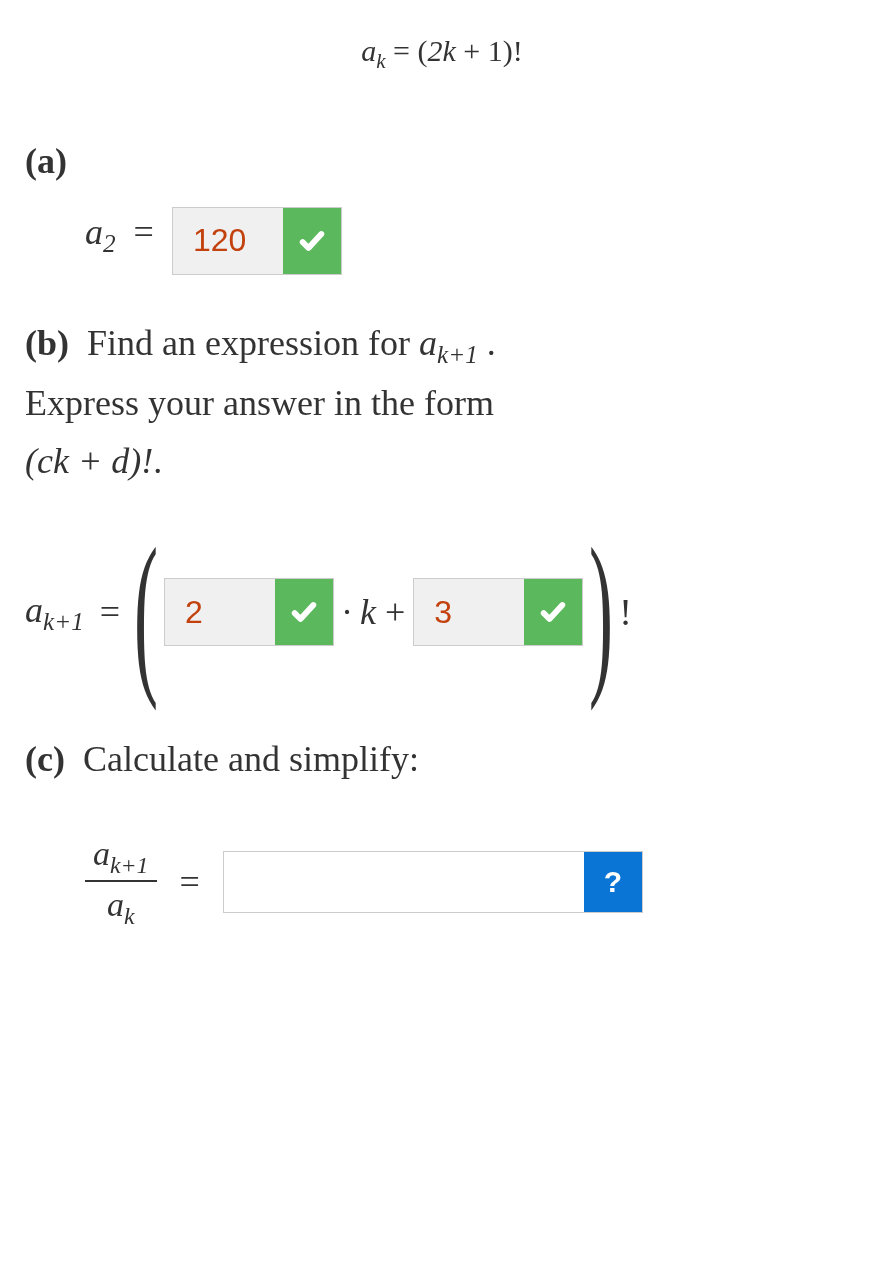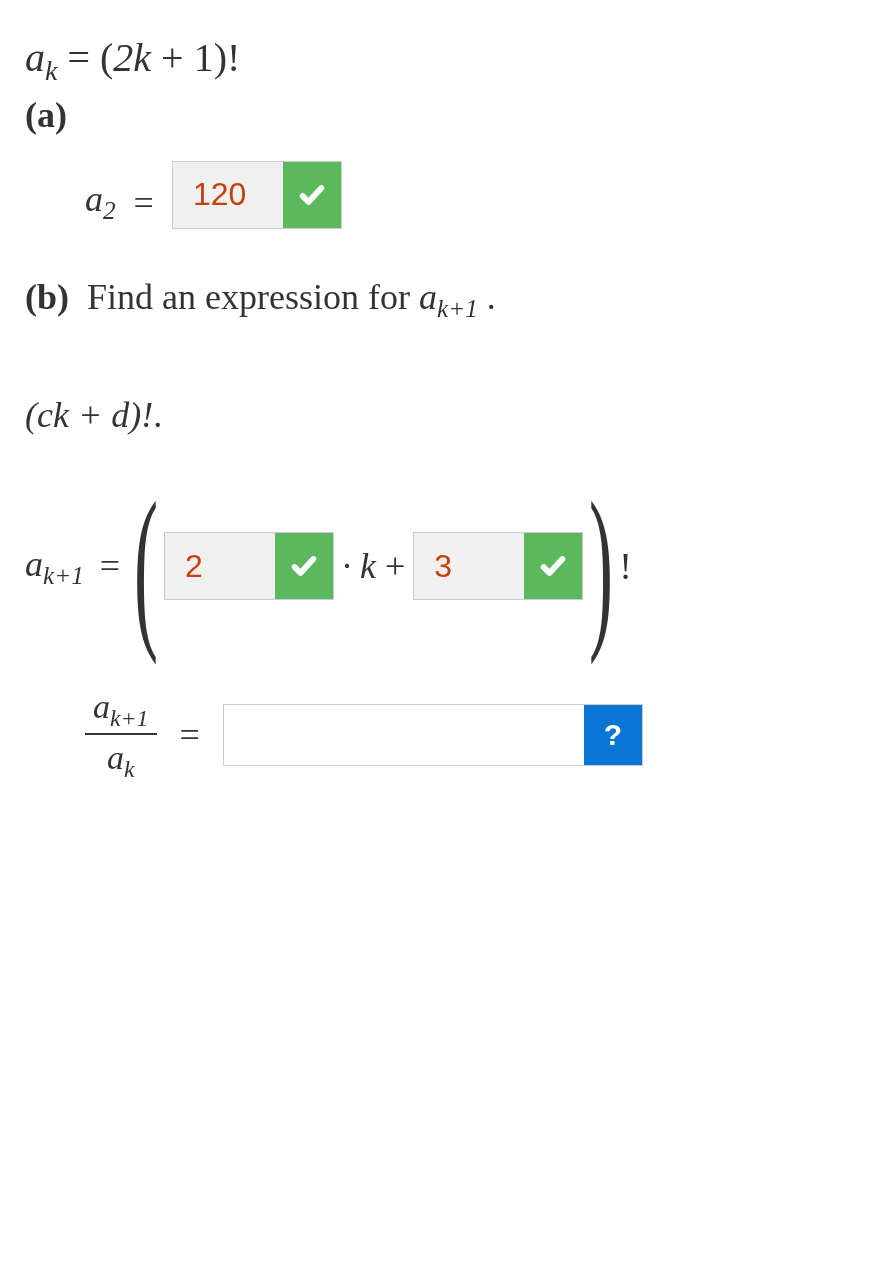--- a/index.html
+++ b/index.html
@@ -10,35 +10,37 @@
     padding: 30px 25px;
     width: 884px;
     box-sizing: border-box;
     line-height: 1.4;
   }
   .math-italic {
     font-style: italic;
     font-family: Georgia, serif;
   }
   .formula {
-    font-size: 40px;
+    text-align: center;
+    font-size: 30px;
+    margin-bottom: 60px;
     font-family: Georgia, serif;
     font-style: italic;
   }
   .formula .upright { font-style: normal; }
   .part-label {
     font-weight: bold;
     font-size: 36px;
   }
   .section {
     margin-bottom: 40px;
   }
   .row {
     display: flex;
-    align-items: flex-end;
+    align-items: flex-start;
     gap: 10px;
   }
   .sub {
     font-size: 0.7em;
     vertical-align: sub;
     font-style: italic;
   }
   .answer-box {
     display: inline-flex;
     align-items: stretch;
@@ -161,21 +163,21 @@
           </svg>
       </span>
     </span>
   </div>
 </div>
 
 <div class="section">
   <div class="part-b-text">
     <span class="part-label">(b)</span>&nbsp;
     <span>Find an expression for </span><span class="math-italic"><span>a</span><span class="sub">k+1</span></span><span> .</span><br>
-    <br>
+    <span>Express your answer in the form</span><br>
     <span class="math-italic">(<span>ck</span> + <span>d</span>)!</span><span>.</span>
   </div>
 
   <div class="paren-row">
     <span class="math-italic" style="font-size:36px;">
       <span>a</span><span class="sub">k+1</span>
     </span>
     <span class="eq" style="font-size:36px;">=</span>
     <span class="big-paren">(</span>
 
@@ -198,20 +200,24 @@
           </svg>
       </span>
     </span>
 
     <span class="big-paren">)</span>
     <span style="font-size:38px;">!</span>
   </div>
 </div>
 
 <div class="section">
+  <div style="font-size:36px;">
+    <span class="part-label">(c)</span>&nbsp;
+    <span>Calculate and simplify:</span>
+  </div>
 
   <div class="part-c-row">
     <span class="frac" style="font-size:34px;">
       <span class="num"><span>a</span><span class="sub">k+1</span></span>
       <span class="den"><span>a</span><span class="sub">k</span></span>
     </span>
     <span class="eq" style="font-size:36px;">=</span>
     <span class="pending-box">
       <span class="value"></span>
       <span class="status status-pending">

